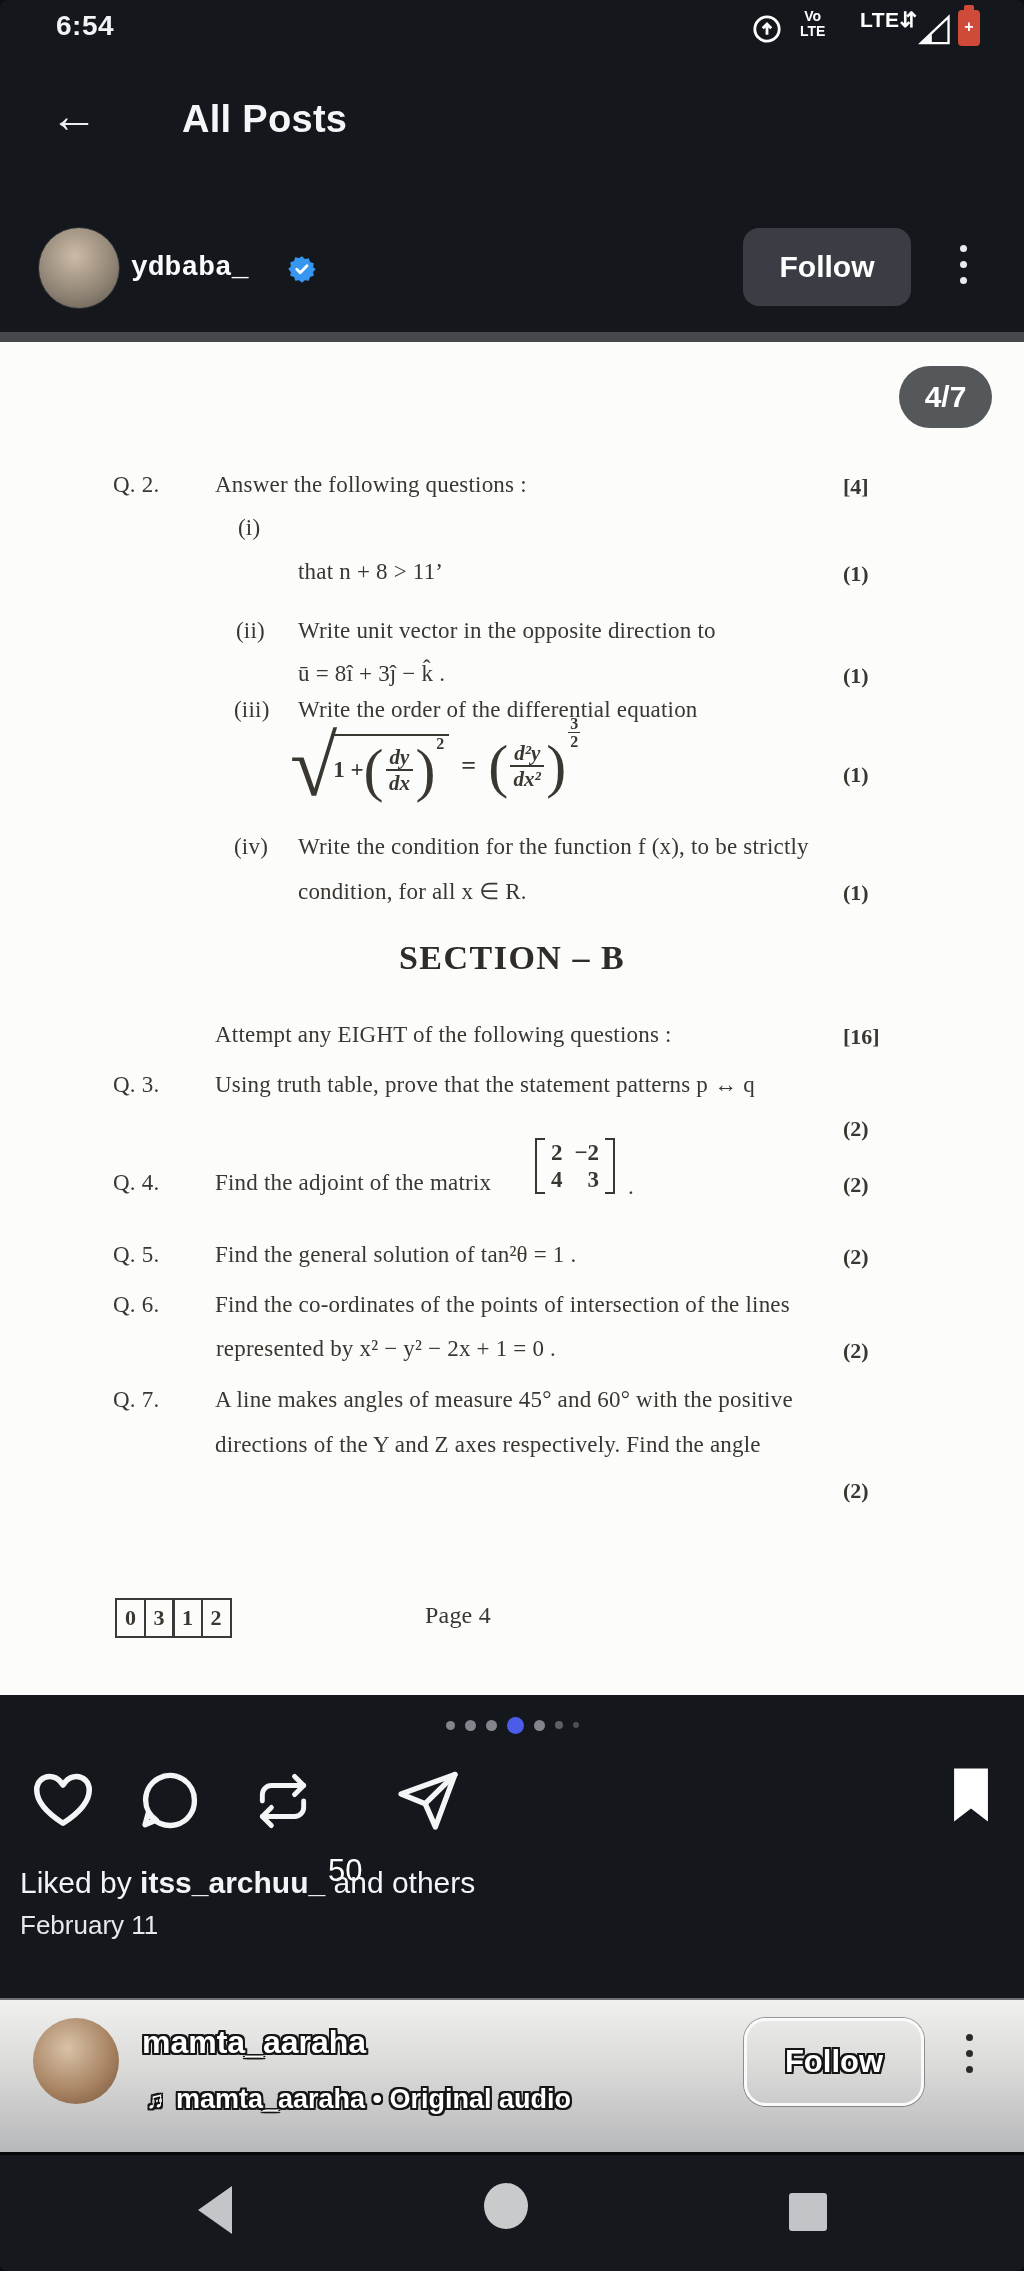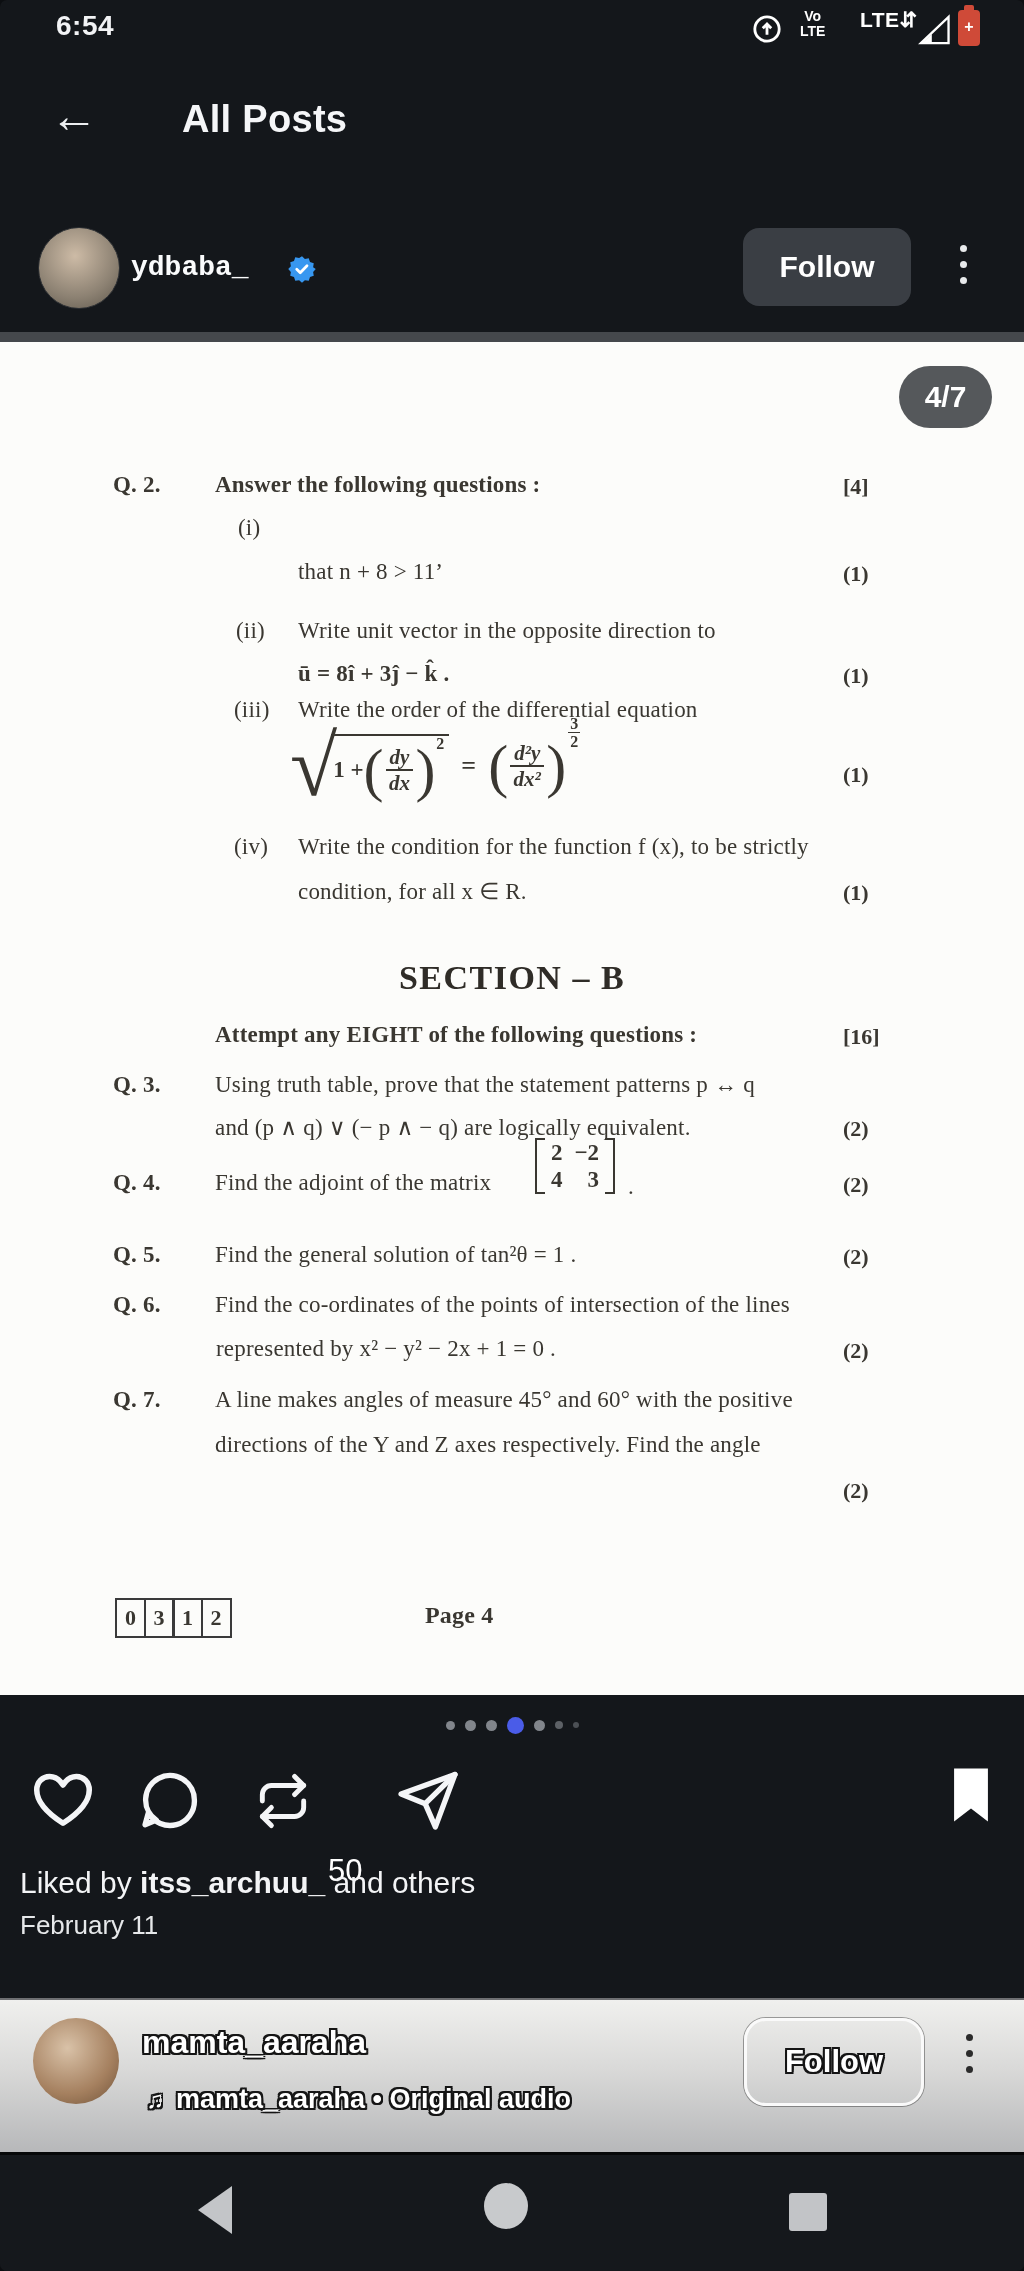--- a/index.html
+++ b/index.html
@@ -31,25 +31,25 @@
   .kebab-post{left:960px;top:245px;}
 
   
   .photo-strip{left:0;top:332px;width:1024px;height:10px;background:#45484c;}
   .photo{left:0;top:342px;width:1024px;height:1353px;background:#fcfcfa;}
   .page-badge{left:899px;top:24px;width:93px;height:62px;background:rgba(70,74,77,.92);border-radius:31px;
               display:flex;align-items:center;justify-content:center;color:#fff;font-size:30px;font-weight:700;
               font-family:"Liberation Sans",sans-serif;}
   .pline{position:absolute;font-family:"Liberation Serif",serif;color:#3a3731;font-size:23px;
          white-space:nowrap;letter-spacing:.2px;}
-  .pbold{font-weight:700;}
+  .pbold{font-weight:400;}
   .marks{position:absolute;left:843px;font-family:"Liberation Serif",serif;color:#3a3731;
          font-size:22px;font-weight:700;}
   .section-title{position:absolute;left:0;width:1024px;text-align:center;font-family:"Liberation Serif",serif;
-                 color:#2f2c27;font-size:34px;font-weight:700;letter-spacing:1.5px;margin-top:20px;}
+                 color:#2f2c27;font-size:34px;font-weight:700;letter-spacing:1.5px;}
 
   
   .equation{position:absolute;display:flex;align-items:center;font-family:"Liberation Serif",serif;color:#3a3731;}
   .radical{font-size:86px;font-weight:400;line-height:60px;margin-right:-6px;}
   .radicand{display:inline-flex;align-items:center;border-top:2.5px solid #3a3731;padding:6px 6px 0 2px;}
   .e-frac{display:inline-flex;flex-direction:column;align-items:center;font-size:21px;font-style:italic;
           font-weight:700;line-height:24px;margin:0 2px;}
   .e-frac .num{border-bottom:2px solid #3a3731;padding:0 4px;}
   .paren{font-size:60px;font-weight:400;line-height:56px;}
   .sup2{font-size:16px;font-weight:700;position:relative;top:-26px;left:1px;}
@@ -202,21 +202,20 @@
     <div class="pline" style="left:298px;top:536px">condition, for all x ∈ R.</div>
     <div class="marks" style="top:538px">(1)</div>
 
     <div class="section-title" style="top:597px">SECTION – B</div>
 
     <div class="pline pbold" style="left:215px;top:680px">Attempt any EIGHT of the following questions :</div>
     <div class="marks" style="top:682px">[16]</div>
 
     <div class="pline pbold" style="left:113px;top:730px">Q. 3.</div>
     <div class="pline" style="left:215px;top:730px">Using truth table, prove that the statement patterns  p ↔ q</div>
-    <div class="pline" style="left:215px;top:772px">and (p ∧ q) ∨ (− p ∧ − q) are logically equivalent.</div>
     <div class="marks" style="top:774px">(2)</div>
 
     <div class="pline pbold" style="left:113px;top:828px">Q. 4.</div>
     <div class="pline" style="left:215px;top:828px">Find the adjoint of the matrix</div>
     <div class="matrix" style="left:535px;top:796px">
       <span class="mbrak l"></span>
       <span class="mcols">
         <span>2</span>
         <span>−2</span>
         <span>4</span>

